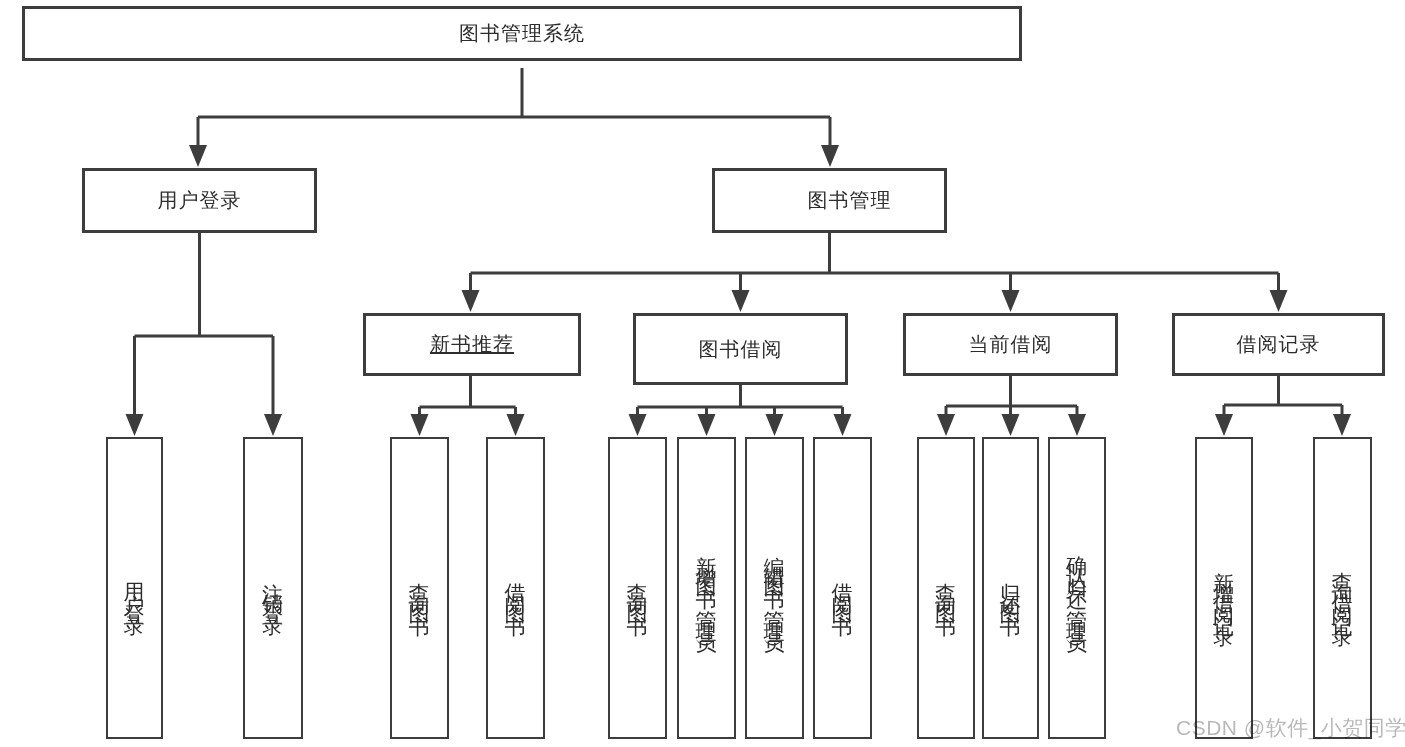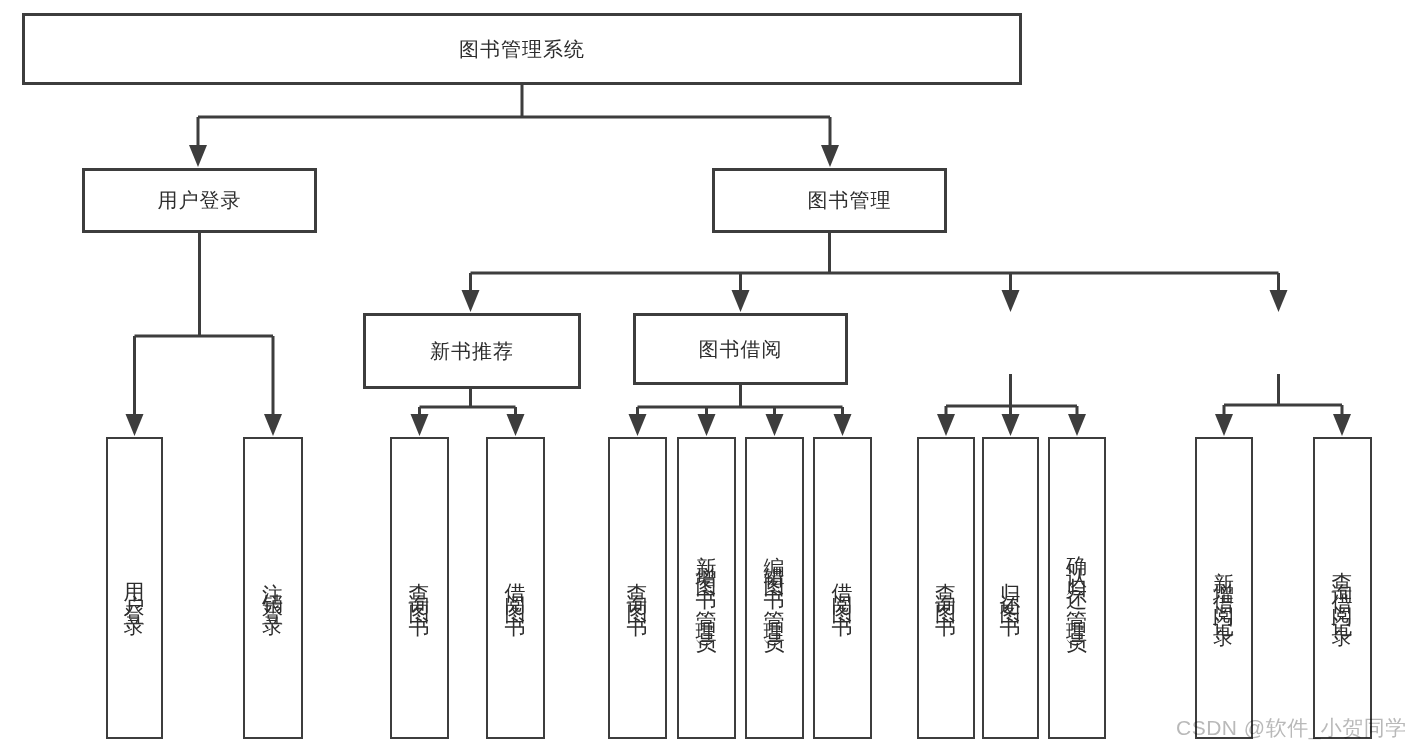--- a/index.html
+++ b/index.html
@@ -107,27 +107,29 @@
         <polygon points="1001.5,414 1019.5,414 1010.5,436"></polygon>
         <line x1="1077" y1="406" x2="1077" y2="422"></line>
         <polygon points="1068,414 1086,414 1077,436"></polygon>
         <line x1="1224" y1="405" x2="1224" y2="422"></line>
         <polygon points="1215,414 1233,414 1224,436"></polygon>
         <line x1="1342" y1="405" x2="1342" y2="422"></line>
         <polygon points="1333,414 1351,414 1342,436"></polygon>
       </g>
   </svg>
 
-  <div class="node" style="left:22px; top:13px; width:1000px; height:72px;">图书管理系统</div>
+  <div class="node" style="left:22px; top:6px; width:1000px; height:55px;">图书管理系统</div>
 
   <div class="node" style="left:82px; top:168px; width:235px; height:65px;">用户登录</div>
   <div class="node" style="left:712px; top:168px; width:235px; height:65px;padding-left:40px;">图书管理</div>
 
-  <div class="node" style="left:363px; top:313px; width:218px; height:76px;">新书推荐</div>
+  <div class="node" style="left:363px; top:313px; width:218px; height:63px;text-decoration:underline;">新书推荐</div>
   <div class="node" style="left:633px; top:313px; width:215px; height:72px;">图书借阅</div>
+  <div class="node" style="left:903px; top:313px; width:215px; height:63px;">当前借阅</div>
+  <div class="node" style="left:1172px; top:313px; width:213px; height:63px;">借阅记录</div>
 
   <div class="node leaf" style="left:106px; top:437px; width:57px; height:302px;">
     <span class="vtext">用户登录</span>
   </div>
   <div class="node leaf" style="left:243px; top:437px; width:60px; height:302px;">
     <span class="vtext">注销登录</span>
   </div>
 
   <div class="node leaf" style="left:390px; top:437px; width:59px; height:302px;">
     <span class="vtext">查询图书</span>

